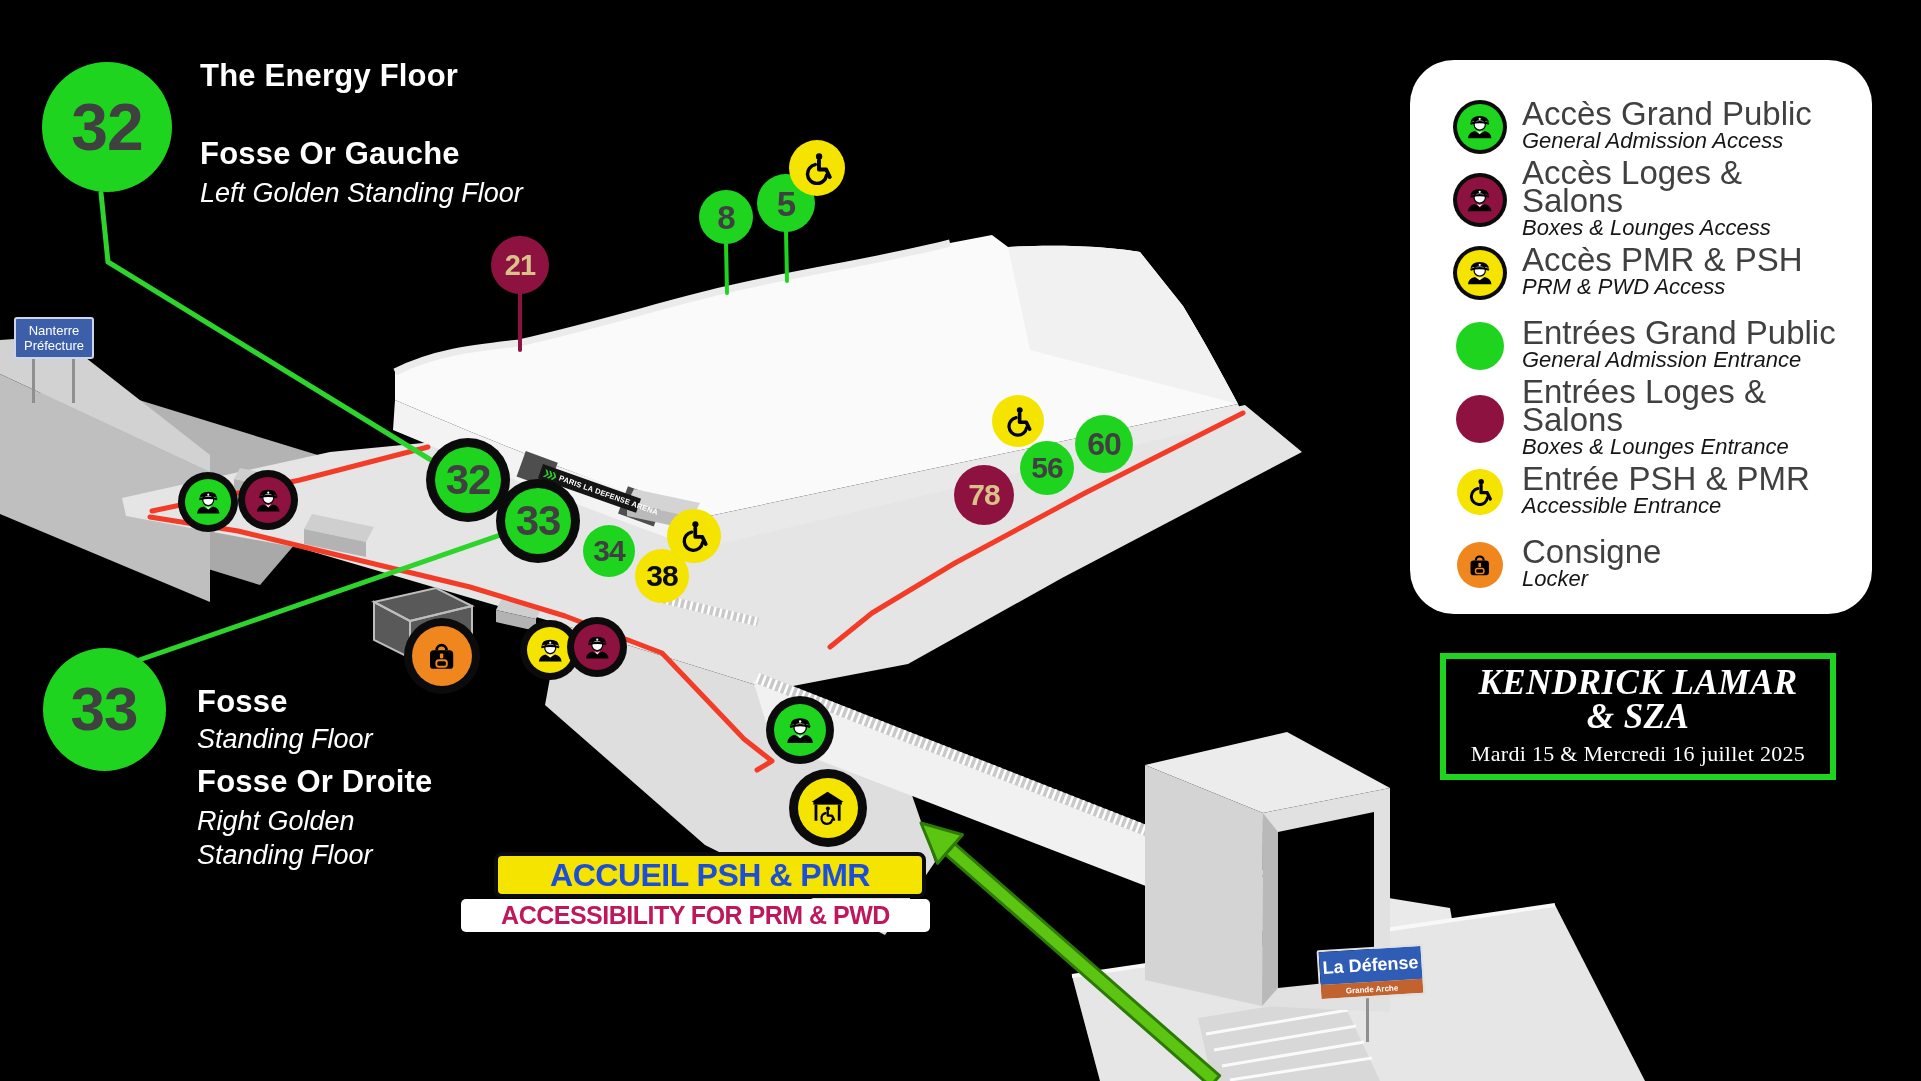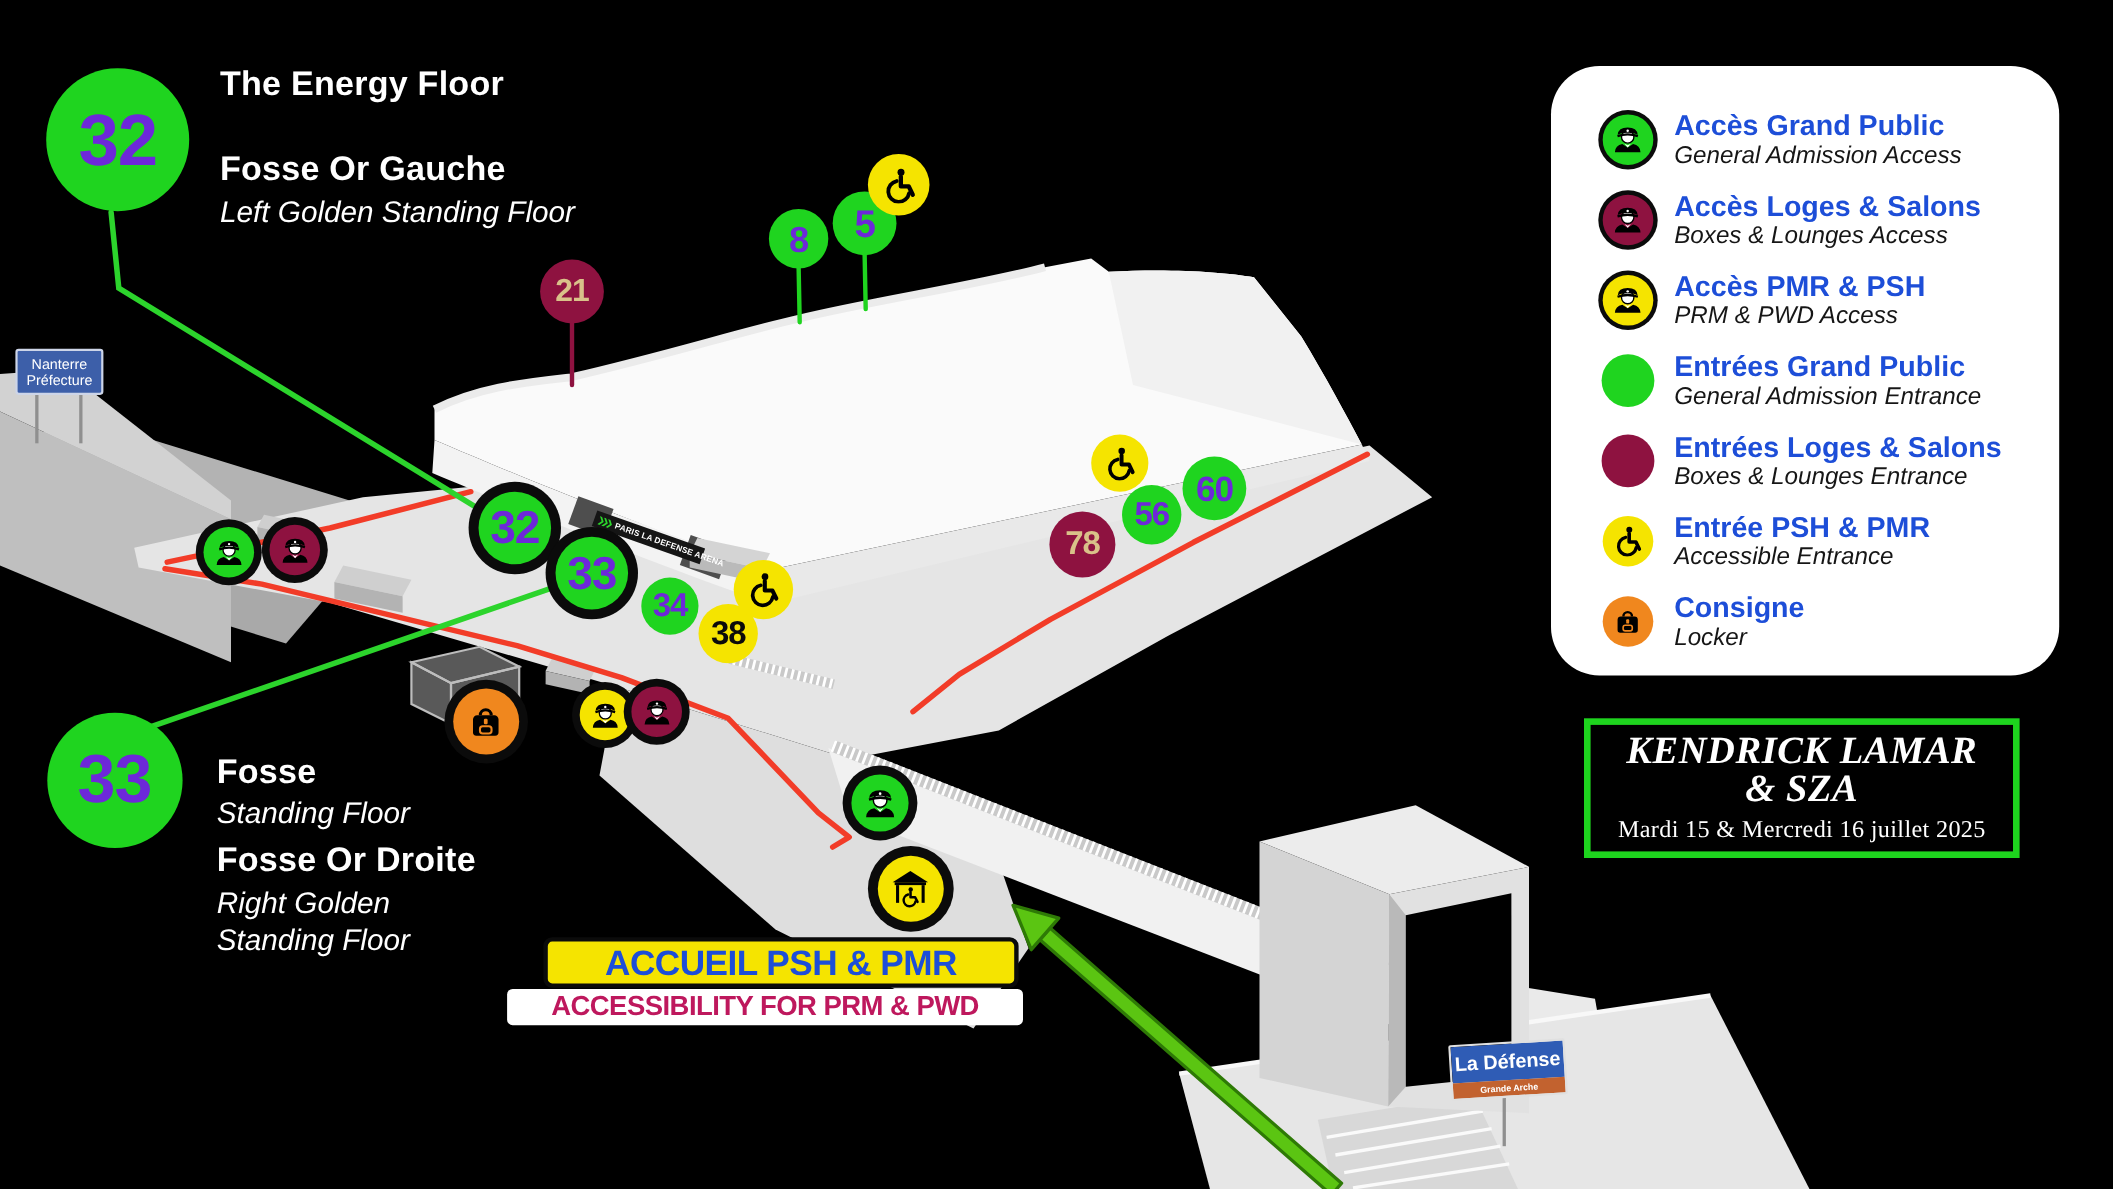--- a/index.html
+++ b/index.html
@@ -5,21 +5,21 @@
   html,body{margin:0;padding:0;background:#000;}
   #stage{position:relative;width:1921px;height:1081px;background:#000;overflow:hidden;
          font-family:"Liberation Sans",sans-serif;}
   svg{display:block}
 
   
   .badge{position:absolute;width:var(--d);height:var(--d);
          margin-left:calc(var(--d) / -2);margin-top:calc(var(--d) / -2);
          border-radius:50%;display:flex;align-items:center;justify-content:center;
          font-weight:800;font-size:var(--fs,30px);line-height:1;letter-spacing:-1px;z-index:3;}
-  .badge.green {background:var(--green,#1fd41f);color:#6d28d9;}
+  .badge.green {background:var(--green,#1fd41f);color:#404040;}
   .badge.maroon{background:var(--maroon,#8e1240);color:var(--maroon_text,#d9c189);}
   .badge.yellow{background:var(--yellow,#f5e400);color:#0b0b0b;}
   .badge.orange{background:var(--orange,#f0871e);color:#0b0b0b;}
   .badge.ring{box-shadow:0 0 0 var(--ring,8px) #0b0b0b;}
   .badge svg{width:62%;height:62%;}
 
   
   .callout{position:absolute;color:#fff;z-index:4;}
   .c-title{font-weight:800;font-size:31px;line-height:36px;letter-spacing:.2px;}
   .c-italic{font-style:italic;font-weight:500;font-size:27px;line-height:34px;}
@@ -29,21 +29,21 @@
   .legend{position:absolute;left:1410px;top:60px;width:462px;height:554px;background:#fff;
           border-radius:44px;box-sizing:border-box;padding:30px 20px 0 44px;z-index:5;}
   .legend-row{display:flex;align-items:center;height:73px;}
   .licon{flex:0 0 52px;width:52px;height:52px;display:flex;align-items:center;justify-content:center;margin-right:16px;}
   .lcircle{width:46px;height:46px;border-radius:50%;display:flex;align-items:center;justify-content:center;}
   .lcircle.ringed{box-shadow:0 0 0 4px #0b0b0b;}
   .lcircle svg{width:64%;height:64%;}
   .ldot{width:48px;height:48px;border-radius:50%;}
   .bg-green{background:var(--green,#1fd41f);} .bg-maroon{background:var(--maroon,#8e1240);}
   .bg-yellow{background:var(--yellow,#f5e400);} .bg-orange{background:var(--orange,#f0871e);}
-  .ltitle{font-weight:700;font-size:26px;line-height:28px;color:#1d4ed8;}
+  .ltitle{font-weight:400;font-size:33px;line-height:28px;color:#404040;}
   .lsub{font-style:italic;font-weight:500;font-size:22px;line-height:25px;color:#161616;}
 
   
   .event-box{position:absolute;left:1440px;top:653px;width:396px;height:127px;box-sizing:border-box;
              border:6px solid var(--kendrick_border,#1ed41e);background:#000;color:#fff;z-index:5;
              display:flex;flex-direction:column;align-items:center;justify-content:center;
              font-family:"Liberation Serif",serif;text-align:center;}
   .event-title{font-size:35px;line-height:34px;font-weight:700;font-style:italic;letter-spacing:.5px;}
   .event-dates{font-size:22px;margin-top:7px;letter-spacing:.3px;}
 

